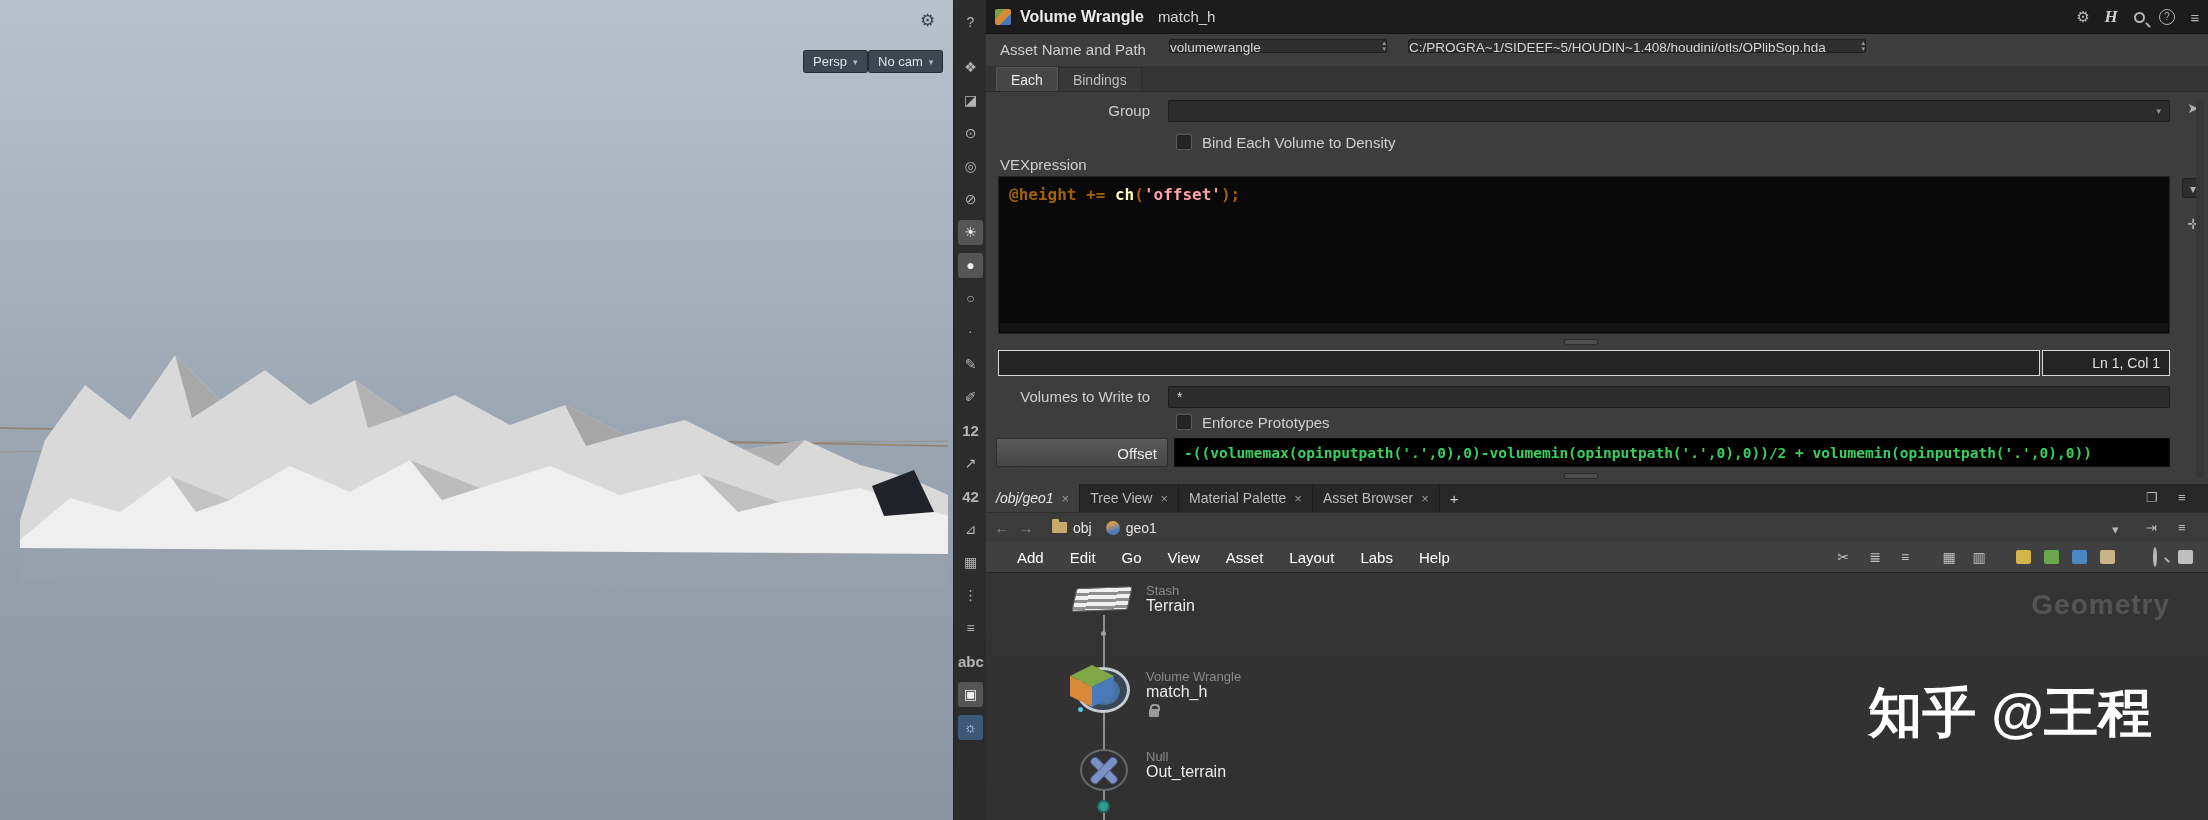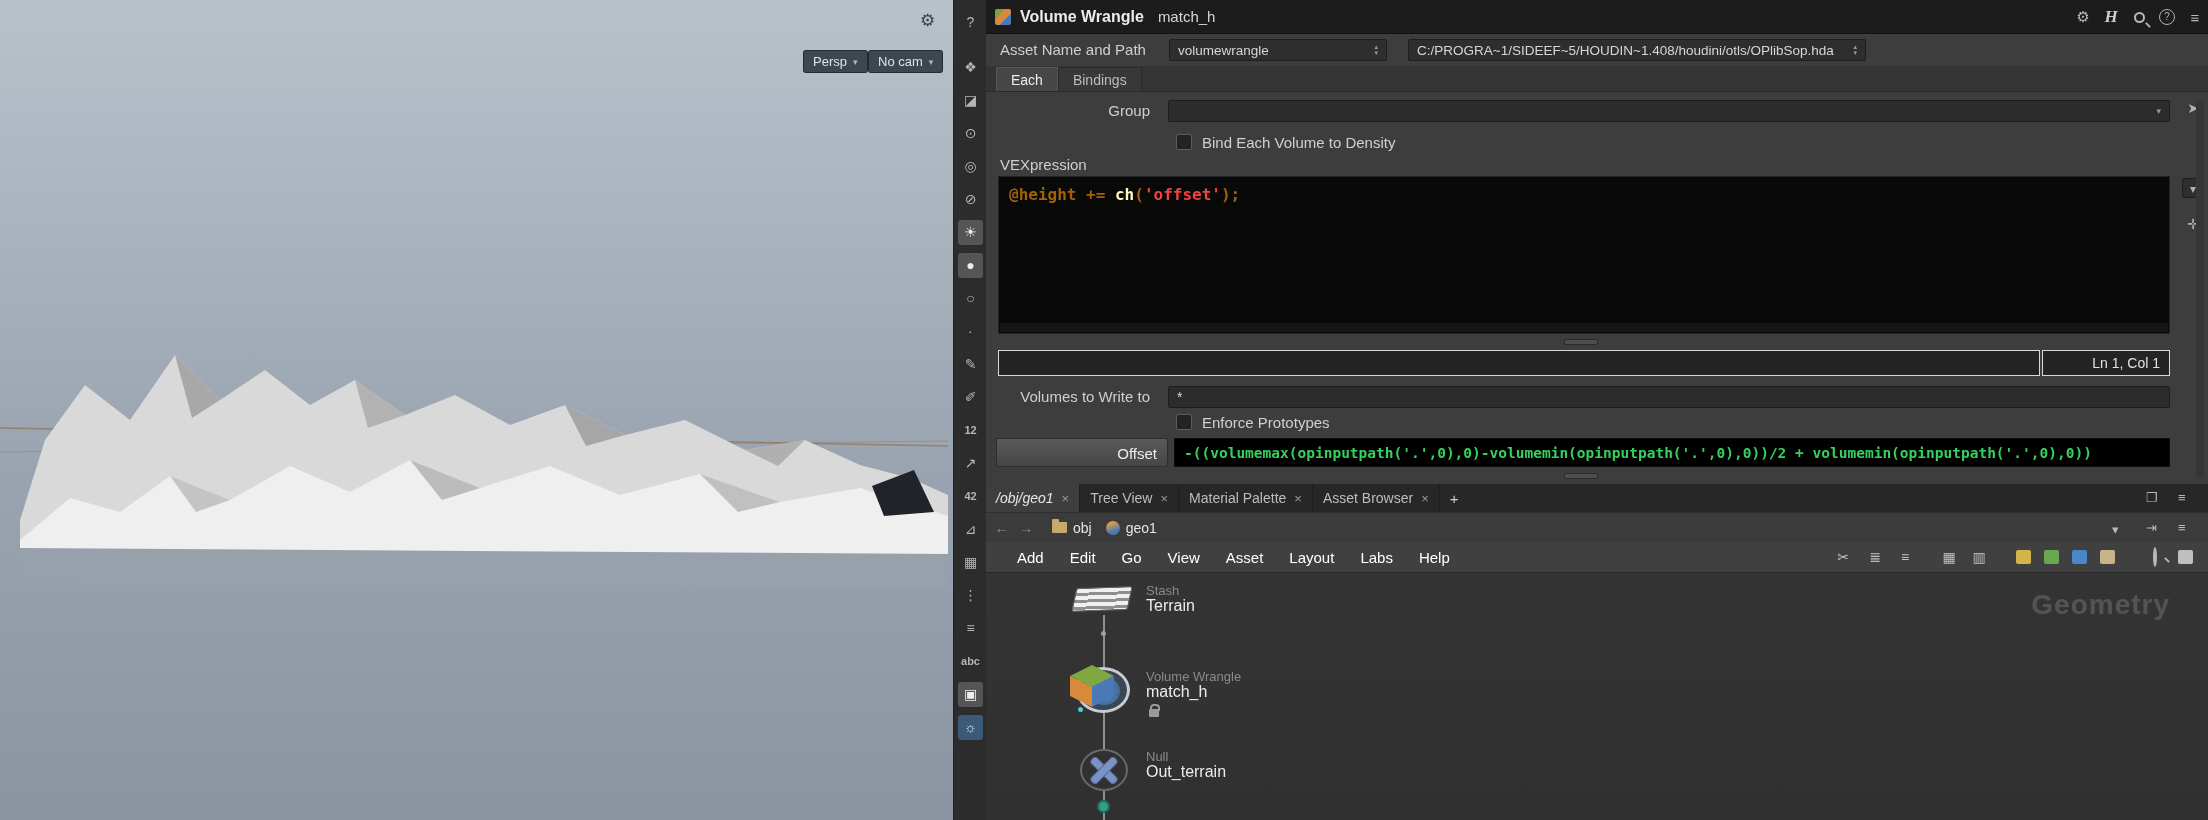--- a/index.html
+++ b/index.html
@@ -11,21 +11,21 @@
   #viewport { position:absolute; left:0; top:0; width:953px; height:820px; overflow:hidden; }
   .vp-btn { position:absolute; height:23px; background:rgba(40,50,58,0.85); border:1px solid rgba(18,24,30,0.6);
             border-radius:3px; color:#dde3e8; font-size:13px; display:flex; align-items:center; gap:6px; padding:0 9px; }
   .vp-btn .crt { font-size:9px; color:#aeb8c0; }
   .vp-corner { position:absolute; left:920px; top:10px; font-size:17px; color:#39424a; }
 
   
   #vstrip { position:absolute; left:953px; top:0; width:33px; height:820px; background:#2c2c2c; border-left:1px solid #222; }
   .strip-icon { position:absolute; left:4px; width:25px; height:25px; line-height:25px; text-align:center;
                 color:#b5b5b5; font-size:14px; }
-  .strip-icon.txt { font-size:11px; font-weight:bold; letter-spacing:0; }
+  .strip-icon.txt { font-size:15px; font-weight:bold; letter-spacing:0; }
   .strip-icon.sel { background:#555; border-radius:3px; color:#eee; }
   .strip-icon.selb { background:#3c5a78; border-radius:3px; color:#d4e4f4; }
 
   
   #rpane { position:absolute; left:986px; top:0; width:1222px; height:820px; background:#3d3d3d; }
 
   
   #hdr { position:absolute; left:0; top:0; width:1222px; height:34px; background:#1c1c1c; border-bottom:1px solid #121212;
          display:flex; align-items:center; }
   .mini-cube { width:16px; height:16px; margin-left:9px; border-radius:2px;
@@ -35,41 +35,41 @@
   .hdr-ic { position:absolute; top:0; height:34px; display:flex; align-items:center; justify-content:center;
             width:26px; color:#b8b8b8; font-size:15px; }
   .hicon-h { font-family:"Liberation Serif",serif; font-style:italic; font-weight:bold; font-size:17px; color:#cfcfcf; }
   .mag { width:11px; height:11px; border:2px solid #b8b8b8; border-radius:50%; position:relative; }
   .mag::after { content:""; position:absolute; width:6px; height:2px; background:#b8b8b8; left:9px; top:10px; transform:rotate(45deg); }
   .circ-q { width:16px; height:16px; border:1.5px solid #b0b0b0; border-radius:50%; font-size:10px; line-height:14px; text-align:center; color:#b0b0b0; }
 
   
   #asset-row { position:absolute; left:0; top:34px; width:1222px; height:32px; background:#3d3d3d; }
   .lbl { color:#cfcfcf; font-size:15px; }
-  .dd { position:absolute; height:22px; background:#2e2e2e; border:1px solid #1e1e1e; border-radius:2px;
-        display:flex; align-items:center; color:#d6d6d6; font-size:13.5px; padding:0 8px; }
+  .dd { position:absolute; height:14px; background:#2e2e2e; border:1px solid #1e1e1e; border-radius:2px;
+        display:flex; align-items:flex-start; color:#d6d6d6; font-size:13.5px; padding:0 0; }
   .spin { margin-left:auto; display:flex; flex-direction:column; line-height:6px; font-size:7px; color:#9a9a9a; }
 
   
   #tabstrip { position:absolute; left:0; top:66px; width:1222px; height:26px; background:#343434; border-bottom:1px solid #2a2a2a; display:flex; align-items:flex-end; padding-left:10px; }
   .ptab { height:24px; line-height:24px; padding:0 14px; font-size:14px; color:#bdbdbd; border:1px solid #2a2a2a; border-bottom:none; background:#383838; }
   .ptab.active { background:#474747; color:#ececec; border-color:#555; }
 
   
   .param-label { position:absolute; left:0; width:172px; text-align:right; padding-right:8px; color:#cfcfcf; font-size:15px; }
   .field { position:absolute; background:#2c2c2c; border:1px solid #1d1d1d; border-radius:2px; color:#d8d8d8;
            font-size:14px; display:flex; align-items:center; padding:0 8px; }
   .caret-r { margin-left:auto; font-size:9px; color:#9a9a9a; }
   .chk { position:absolute; width:16px; height:16px; background:#232323; border:1px solid #5c5c5c; border-radius:2px; }
   .chk-lbl { position:absolute; color:#d0d0d0; font-size:15px; }
 
   
   #editor { position:absolute; left:12px; top:176px; width:1172px; height:158px; background:#090909; border:1px solid #222; padding:8px 10px; }
   .codeline { font-family:"DejaVu Sans Mono",monospace; font-size:16px; font-weight:bold; white-space:pre; }
-  .c-plain { color:#a16207; } .c-func { color:#fef9c3; } .c-str { color:#ef4444; }
+  .c-plain { color:#a16207; } .c-func { color:#fef9c3; } .c-str { color:#fca5a5; }
   #editor-hscroll { position:absolute; left:1px; bottom:1px; width:1168px; height:9px; background:#151515; }
   .gutter-ic { position:absolute; left:1196px; width:22px; height:20px; text-align:center; line-height:20px; color:#b0b0b0; font-size:12px; background:#2e2e2e; border:1px solid #1e1e1e; border-radius:2px; }
   .gutter-plain { position:absolute; left:1196px; width:22px; text-align:center; color:#b0b0b0; font-size:14px; background:none; border:none; }
 
   .grip-row { position:absolute; left:0; width:1222px; height:8px; }
   .grip { position:absolute; left:578px; top:1px; width:34px; height:6px; background:#4e4e4e; border:1px solid #2b2b2b; border-radius:2px; }
 
   
   .stat-box { position:absolute; top:350px; height:26px; background:#242424; border:1px solid #d8d8d8; }
   #stat-right { display:flex; align-items:center; justify-content:flex-end; padding-right:9px; color:#e2e2e2; font-size:14px; }
@@ -363,17 +363,18 @@
       <div class="ring" style="left:94px; top:176px; width:48px; height:42px; border:2px solid rgba(165,175,185,0.45)"></div>
       <div class="nullx">
         <div class="bar" style="transform:rotate(45deg)"></div>
         <div class="bar" style="transform:rotate(-45deg)"></div>
       </div>
       <span class="ntype" style="top:176px">Null</span>
       <span class="nname" style="top:190px">Out_terrain</span>
 
       <div class="tealdot"></div>
 
+      <span id="zhihu-wm">知乎 @王程</span>
     </div>
 
     <div class="track"></div>
   </div>
 </div>
 
 </body></html>

